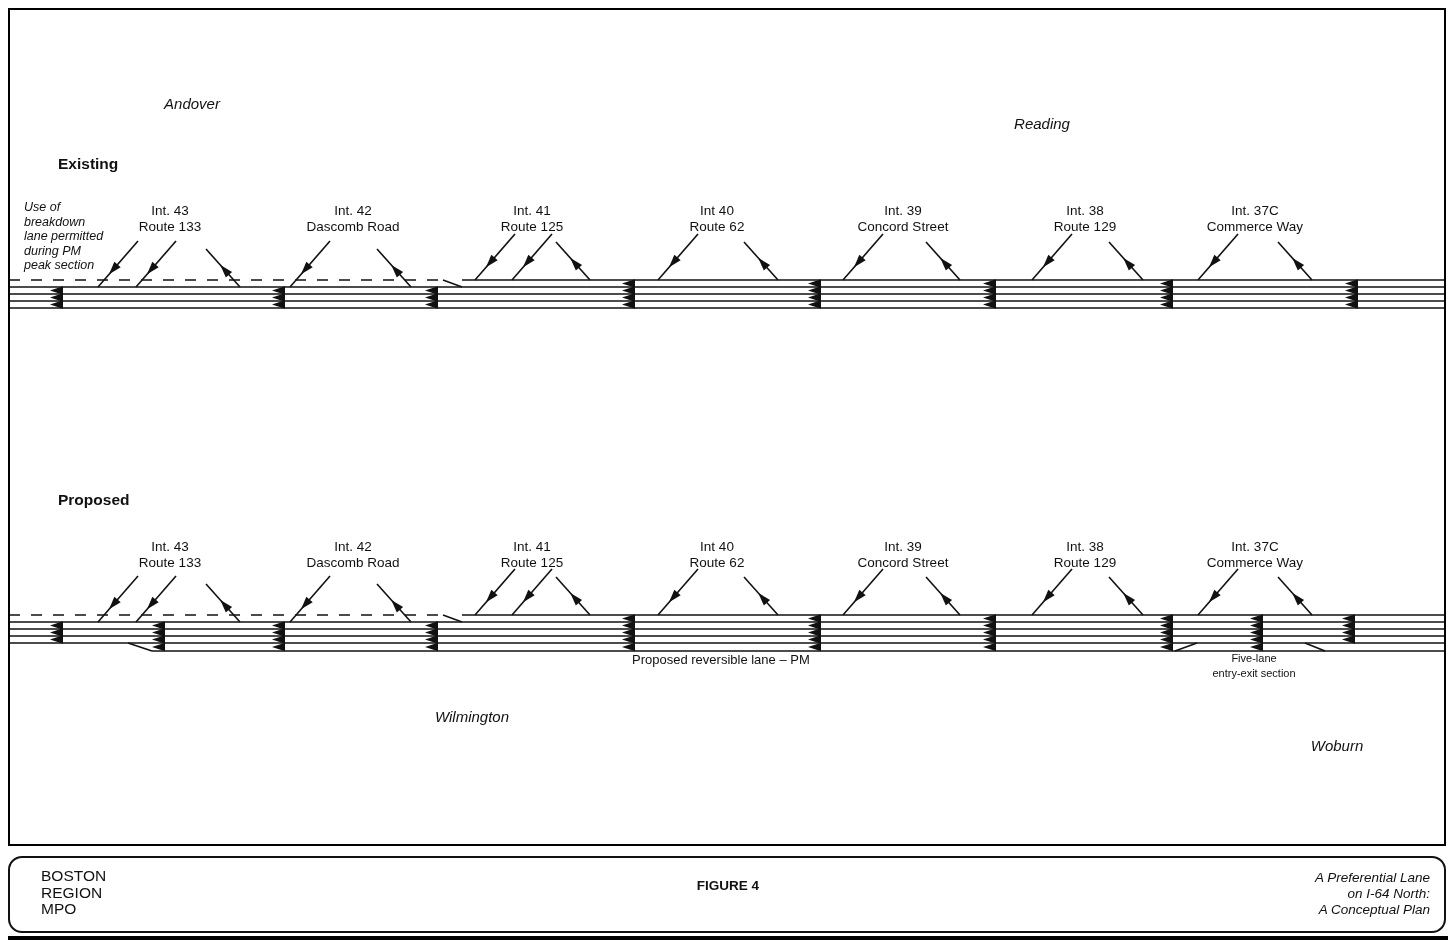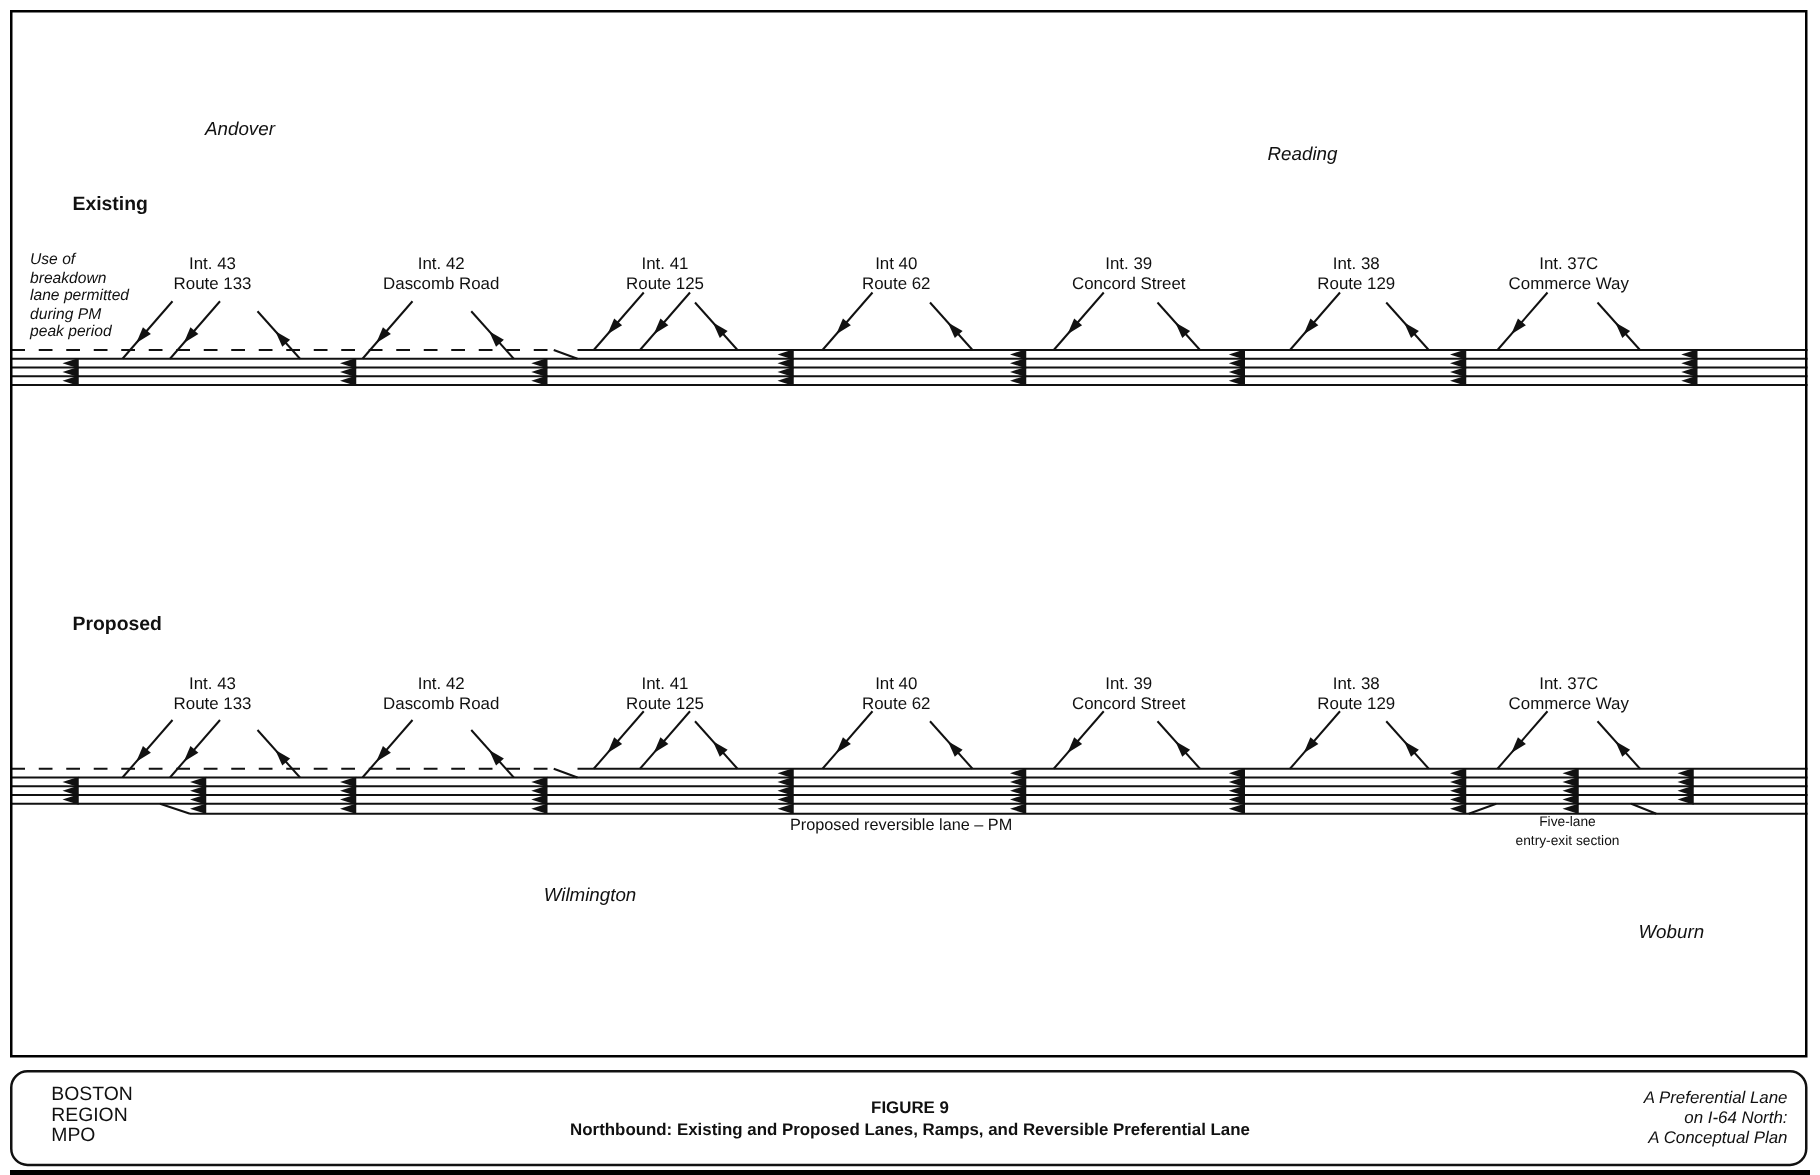--- a/index.html
+++ b/index.html
@@ -203,21 +203,21 @@
 <div class="town" id="town-woburn">Woburn</div>
 
 <div class="sec-head" id="head-existing">Existing</div>
 <div class="sec-head" id="head-proposed">Proposed</div>
 
 <div class="note">
   <div>Use of</div>
   <div>breakdown</div>
   <div>lane permitted</div>
   <div>during PM</div>
-  <div>peak period</div>
+  <div>peak section</div>
 </div>
 
 <div class="rev-label">Proposed reversible lane – PM</div>
 <div class="five-label">
   <div>Five-lane</div>
   <div>entry-exit section</div>
 </div>
 
 <div id="int-labels">
     <div class="int-label" style="left: 85px; top: 203px;">
@@ -278,21 +278,20 @@
     </div>
   </div>
 
 <div class="footer-box"></div>
 <div class="org">
   <div>BOSTON</div>
   <div>REGION</div>
   <div>MPO</div>
 </div>
 <div class="f-center">
-  <div>FIGURE 9</div>
-  <div>Northbound: Existing and Proposed Lanes, Ramps, and Reversible Preferential Lane</div>
+  <div>FIGURE 4</div>
 </div>
 <div class="f-right">
   <div>A Preferential Lane</div>
   <div>on I-64 North:</div>
   <div>A Conceptual Plan</div>
 </div>
 <div class="bottom-bar"></div>
 
 </body></html>

